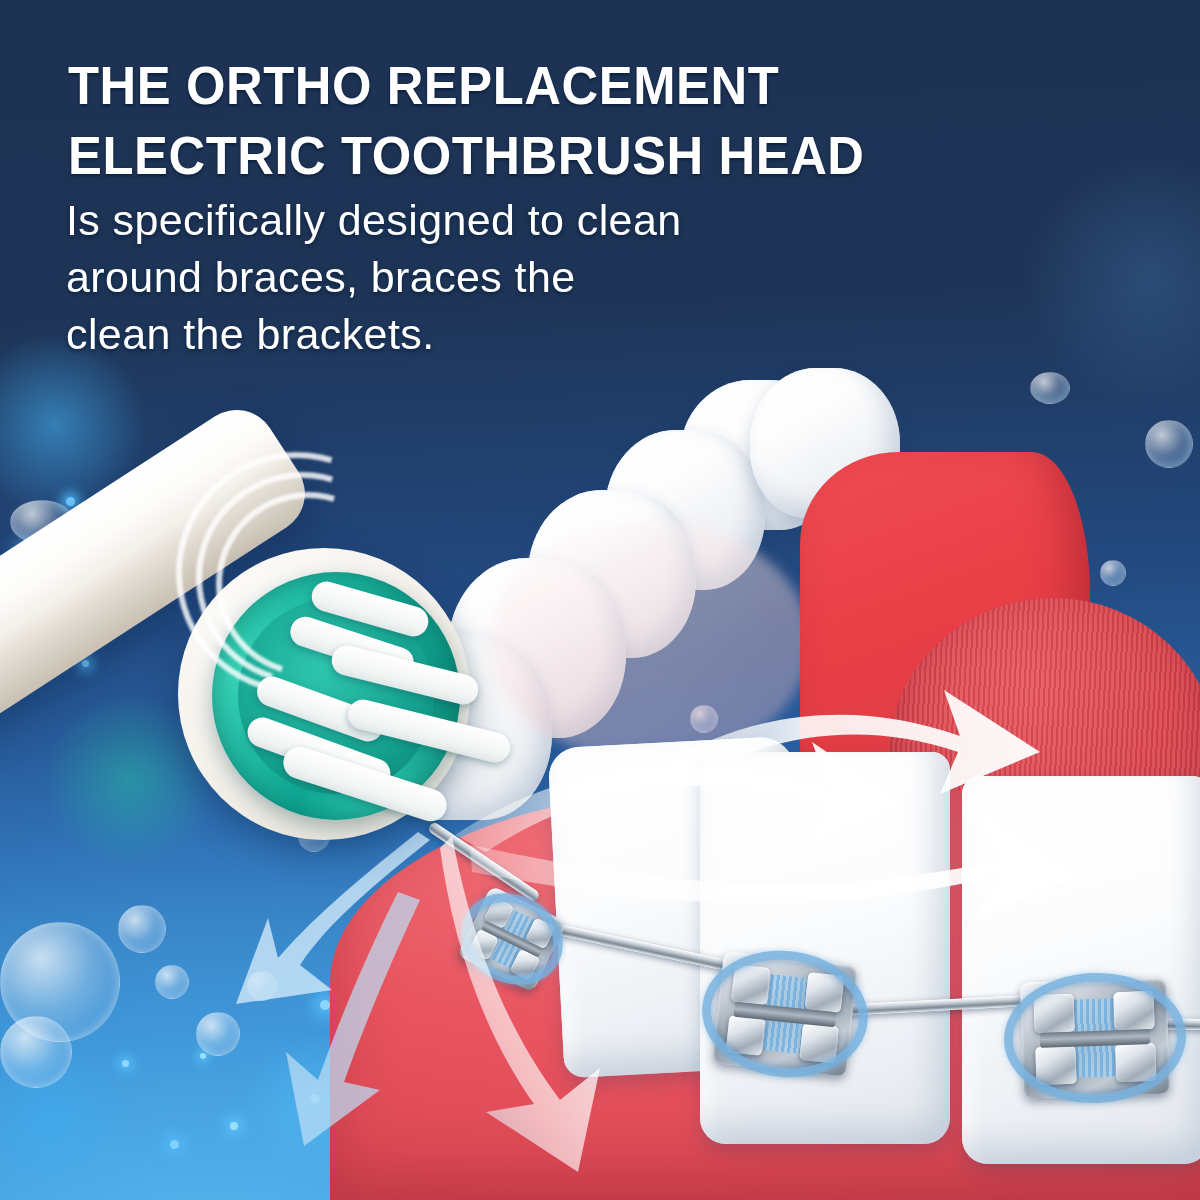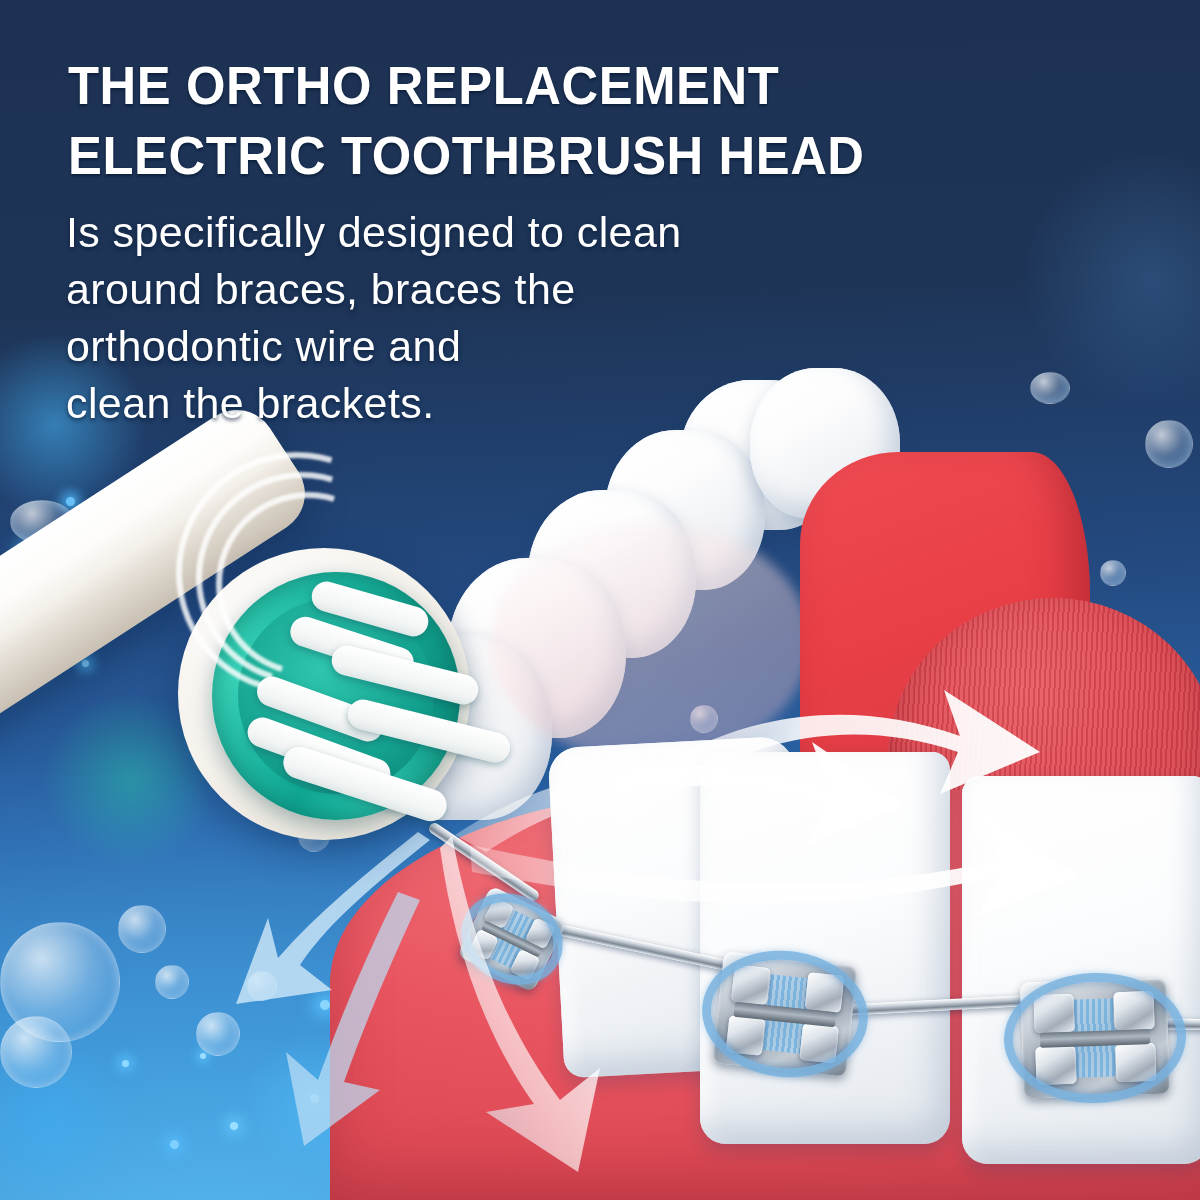--- a/index.html
+++ b/index.html
@@ -105,21 +105,21 @@
   .wire{position:absolute;height:11px;border-radius:6px;
     background:linear-gradient(180deg,#ffffff,#c6ced7 35%,#7d8995 70%,#e3e9ee 100%);
     box-shadow:0 2px 6px rgba(20,45,80,.45);}
 
   
   #headline{position:absolute;left:68px;top:50px;width:900px;
     font-size:54px;line-height:70px;font-weight:bold;color:#ffffff;
     letter-spacing:.6px;text-transform:uppercase;
     transform:scaleX(.94);transform-origin:left top;
     text-shadow:0 2px 3px rgba(8,28,55,.85),0 0 1px rgba(8,28,55,.9);}
-  #subcopy{position:absolute;left:66px;top:204px;width:780px;
+  #subcopy{position:absolute;left:66px;top:192px;width:780px;
     font-size:43px;line-height:57px;font-weight:300;color:#ffffff;
     letter-spacing:.4px;
     text-shadow:0 2px 4px rgba(8,28,55,.8);}
   #subcopy div{white-space:nowrap;}
 </style>
 </head>
 <body>
 
 <div id="stage">
 
@@ -273,17 +273,16 @@
   <div class="arc" style="left:216px;top:492px;width:172px;height:172px;transform:rotate(-28deg);"></div>
 
   <div id="headline">
     <div>THE ORTHO REPLACEMENT</div>
     <div>ELECTRIC TOOTHBRUSH HEAD</div>
   </div>
 
   <div id="subcopy">
     <div>Is specifically designed to clean</div>
     <div>around braces, braces the</div>
-    <div>orthodontic wire and</div>
     <div>clean the brackets.</div>
   </div>
 
 </div>
 
 </body></html>

